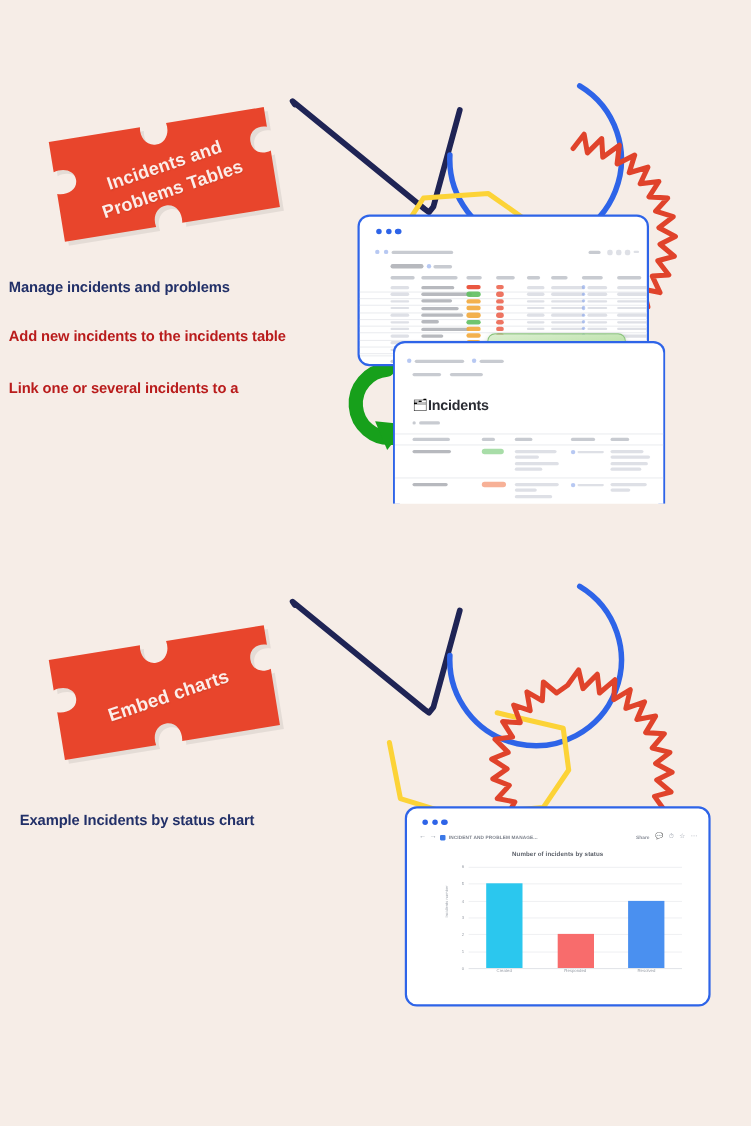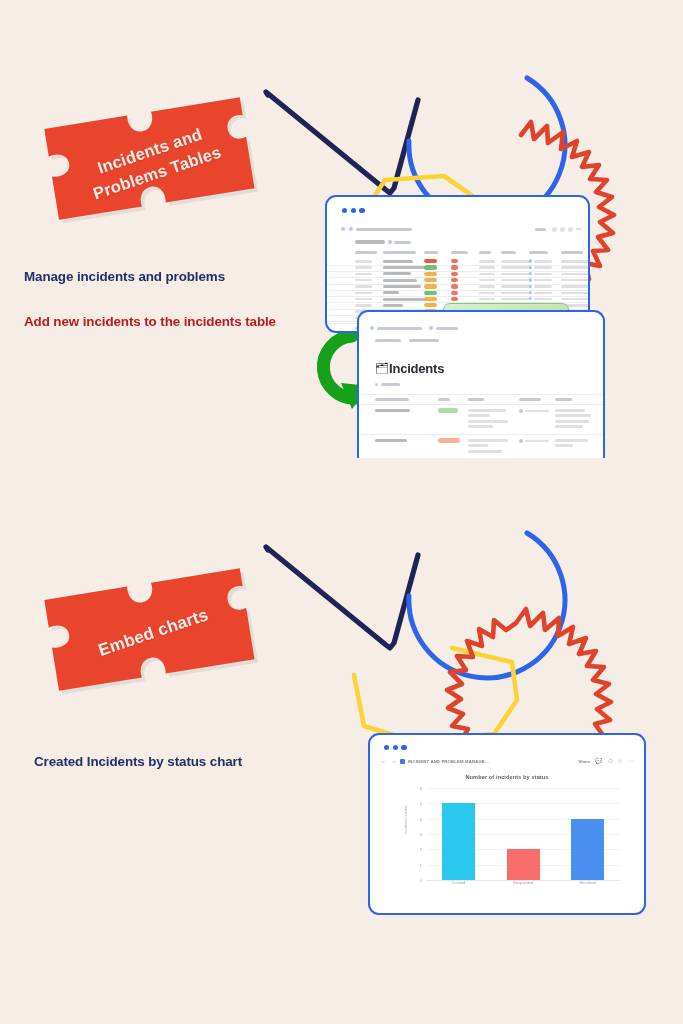--- a/index.html
+++ b/index.html
@@ -52,21 +52,21 @@
     letter-spacing: .2px;
     transform: rotate(-9.5deg);
     text-shadow: 0 1px 1px rgba(150,50,30,.25);
   }
   #puzzle-incidents { left: 46px; top: 107px; transform: rotate(-9.2deg); }
   #puzzle-charts    { left: 46px; top: 578px; transform: rotate(-9.2deg); }
   #puzzle-charts .piece-label { font-size: 17px; }
 
   
   .copy { position: absolute; }
-  .copy p { margin: 16px; }
+  .copy p { margin: 0; }
   .copy .heading {
     color: #223068;
     font-weight: bold;
     font-size: 13.4px;
     letter-spacing: -.1px;
   }
   .copy .body {
     color: #b91c1c;
     font-weight: bold;
     font-size: 13.4px;
@@ -281,20 +281,21 @@
     </svg>
     <div class="piece-label">
       <span>Incidents and</span>
       <span>Problems Tables</span>
     </div>
   </div>
 
   <div class="copy" id="copy-top">
     <p class="heading">Manage incidents and problems</p>
     <p class="body first">Add new incidents to the incidents table</p>
+    <p class="body">Link one or several incidents to a</p>
   </div>
 
   <div class="win" id="win-incidents">
     <div class="win-dots">
       <i></i>
       <i></i>
       <i></i>
     </div>
 
     <div class="sk ico" style="left:14px;top:30px;width:4px;height:4px"></div>
@@ -494,21 +495,21 @@
                  C189,43 181,38 181,29 C181,20 189,15 198,18 L198,0 L108,0
                  C110,9 105,18 96,18 C87,18 82,9 84,0 L0,0 Z" fill="#E8452C"></path>
       </g>
     </svg>
     <div class="piece-label">
       <span>Embed charts</span>
     </div>
   </div>
 
   <div class="copy" id="copy-bottom">
-    <p class="heading">Created Incidents by status chart</p>
+    <p class="heading">Example Incidents by status chart</p>
   </div>
 
   <div class="win" id="win-chart">
     <div class="win-dots">
       <i></i>
       <i></i>
       <i></i>
     </div>
 
     <div class="chart-top">

